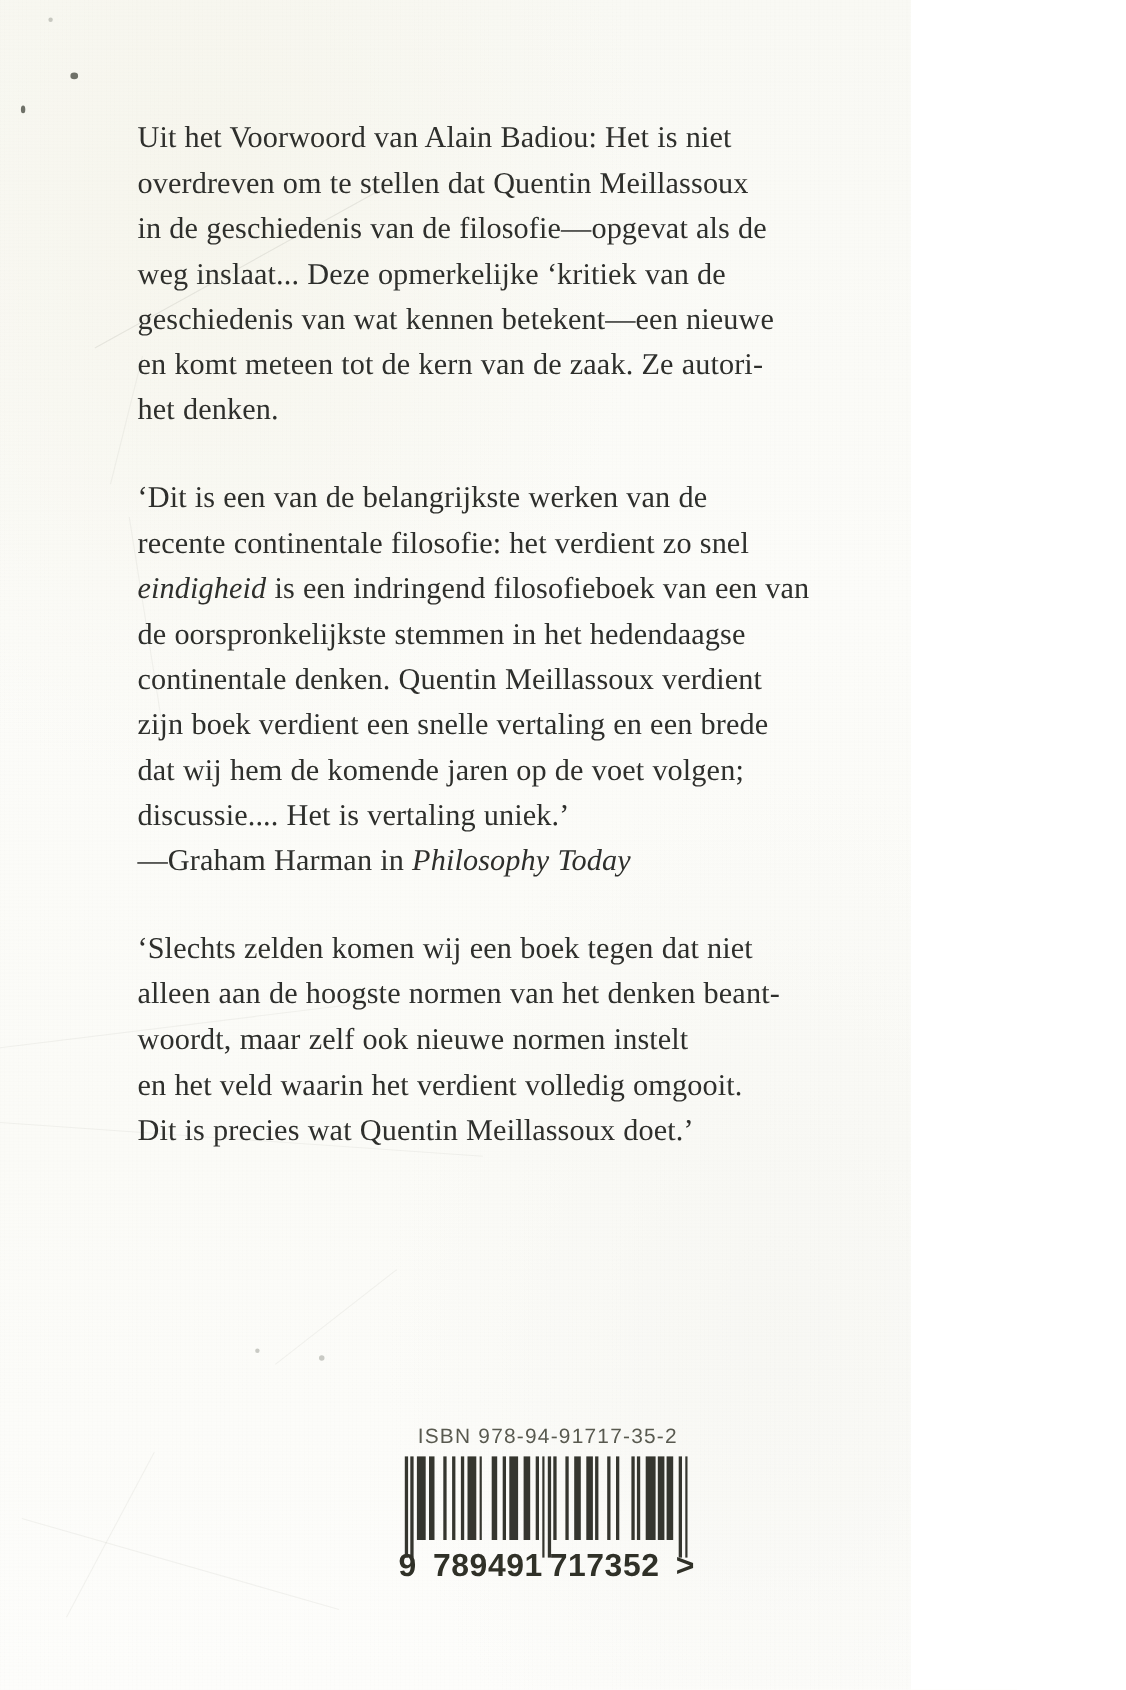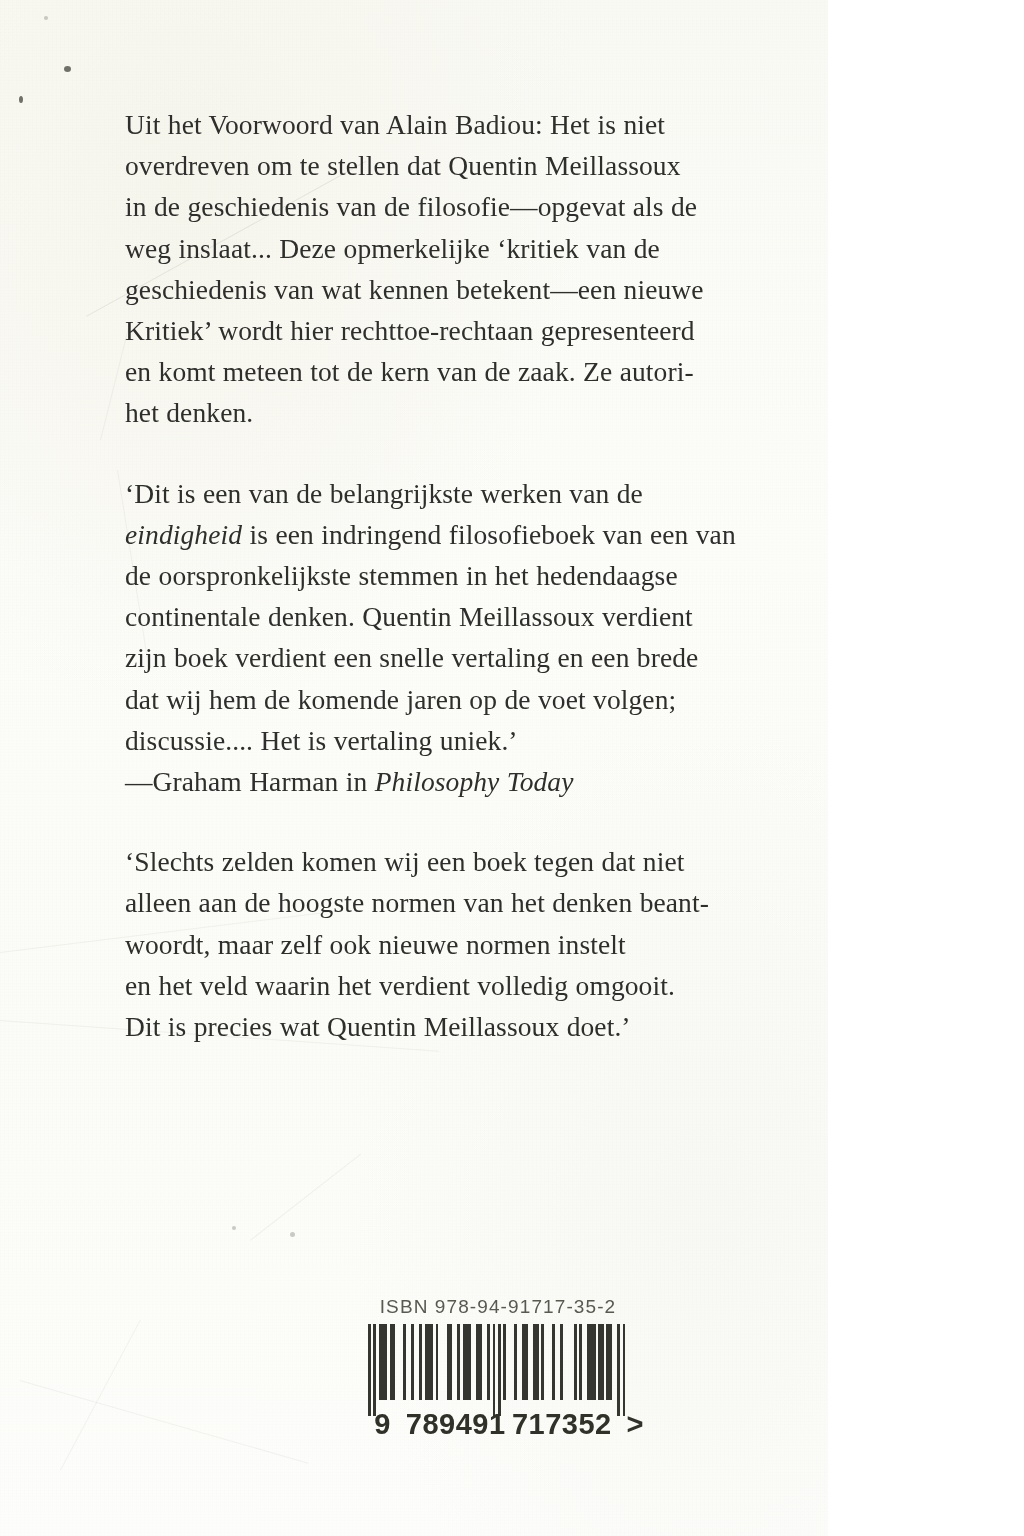--- a/index.html
+++ b/index.html
@@ -148,21 +148,21 @@
   .ean-text {
     position: absolute;
     left: -18px;
     top: 84px;
     width: 294px;
     font-family: "Liberation Sans", "DejaVu Sans", sans-serif;
     font-size: 29px;
     font-weight: 700;
     letter-spacing: 0.5px;
     color: #303128;
-    text-align: right;
+    text-align: center;
     white-space: pre;
   }
 </style>
 </head>
 <body>
 
 <div id="cover">
 
   <div class="paper-tone"></div>
   <div class="paper-grain"></div>
@@ -188,27 +188,27 @@
   <div class="speck faint" style="left:232px;top:1226px;width:4px;  height:4px;"></div>
 
   <div class="text-block">
 
     <p class="para">
       <span class="ln">Uit het Voorwoord van Alain Badiou: Het is niet</span>
       <span class="ln">overdreven om te stellen dat Quentin Meillassoux</span>
       <span class="ln">in de geschiedenis van de filosofie—opgevat als de</span>
       <span class="ln">weg inslaat... Deze opmerkelijke ‘kritiek van de</span>
       <span class="ln">geschiedenis van wat kennen betekent—een nieuwe</span>
-      <span class="ln">Kritiek’ wordt hier rechttoe-rechtaan gepresenteerd</span>
       <span class="ln">en komt meteen tot de kern van de zaak. Ze autori-</span>
       <span class="ln">het denken.</span>
     </p>
 
     <p class="para">
       <span class="ln">‘Dit is een van de belangrijkste werken van de</span>
+      <span class="ln">recente continentale filosofie: het verdient zo snel</span>
       <span class="ln"><em>eindigheid</em><span> is een indringend filosofieboek van een van</span></span>
       <span class="ln">de oorspronkelijkste stemmen in het hedendaagse</span>
       <span class="ln">continentale denken. Quentin Meillassoux verdient</span>
       <span class="ln">zijn boek verdient een snelle vertaling en een brede</span>
       <span class="ln">dat wij hem de komende jaren op de voet volgen;</span>
       <span class="ln">discussie.... Het is vertaling uniek.’</span>
       <span class="ln attrib"><span>—Graham Harman in </span><em>Philosophy Today</em></span>
     </p>
 
     <p class="para">

